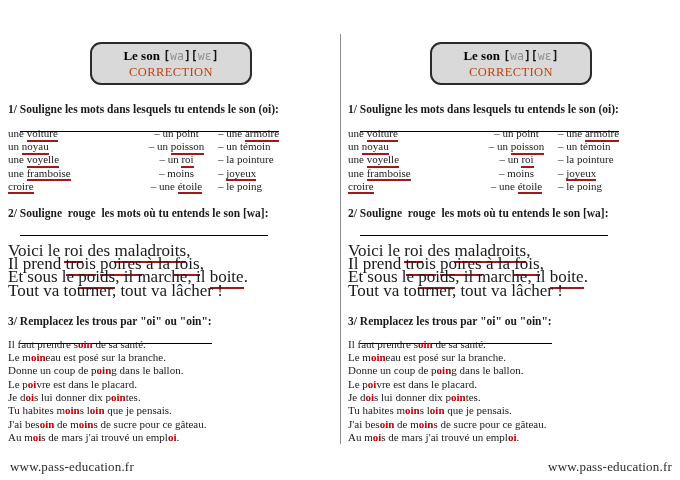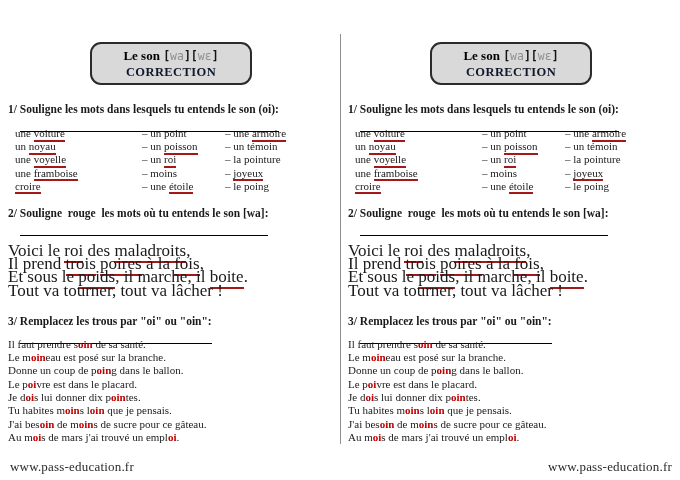--- a/index.html
+++ b/index.html
@@ -18,33 +18,33 @@
   .header-box {
     margin:42px auto 0; width:150px; background:#d9d9d9;
     border:2px solid #2b2b2b; border-radius:11px; text-align:center;
     padding:4px 4px 3px;
   }
   .title-line { font-size:13px; line-height:16px; white-space:nowrap; }
   .title-main { font-weight:bold; color:#000; }
   .phonetic { font-family:"DejaVu Sans Mono", monospace; font-size:11.5px; }
   .phonetic .seg-k { color:#141414; font-weight:bold; }
   .phonetic .seg-g { color:#8f8f8f; font-weight:normal; }
-  .title-sub { font-weight:bold; font-size:12.5px; line-height:16px; letter-spacing:.4px; color:#0f172a; }
+  .title-sub { font-weight:normal; font-size:12.5px; line-height:16px; letter-spacing:.4px; color:#c2410c; }
 
   .section-heading { font-weight:bold; font-size:11.5px; line-height:14px; white-space:nowrap; }
   .sh1 { margin-top:17px; }
   .sh2 { margin-top:13px; }
   .sh3 { margin-top:17px; }
   .h-text { border-bottom:1.5px solid #000; padding-bottom:16px; }
 
   .word-grid { margin-top:11px; font-size:11px; }
   .wrow { display:flex; line-height:13.2px; }
   .wcell { white-space:nowrap; }
-  .wcell.c0 { width:127px;margin-left:7px; }
-  .wcell.c1 { width:83px; }
+  .wcell.c0 { width:127px; }
+  .wcell.c1 { width:83px;text-align:center; }
   .wcell.c2 { flex:1; }
 
   .poem { margin-top:24px; font-size:17px; }
   .pline { line-height:13.2px; white-space:nowrap; }
 
   .sentences { margin-top:10px; font-size:11px; }
   .sline { line-height:13.3px; white-space:nowrap; }
 
   .seg-u { border-bottom:2px solid #a31818; padding-bottom:0.5px; }
   .seg-r { color:#c00000; font-weight:bold;text-align:center; }

